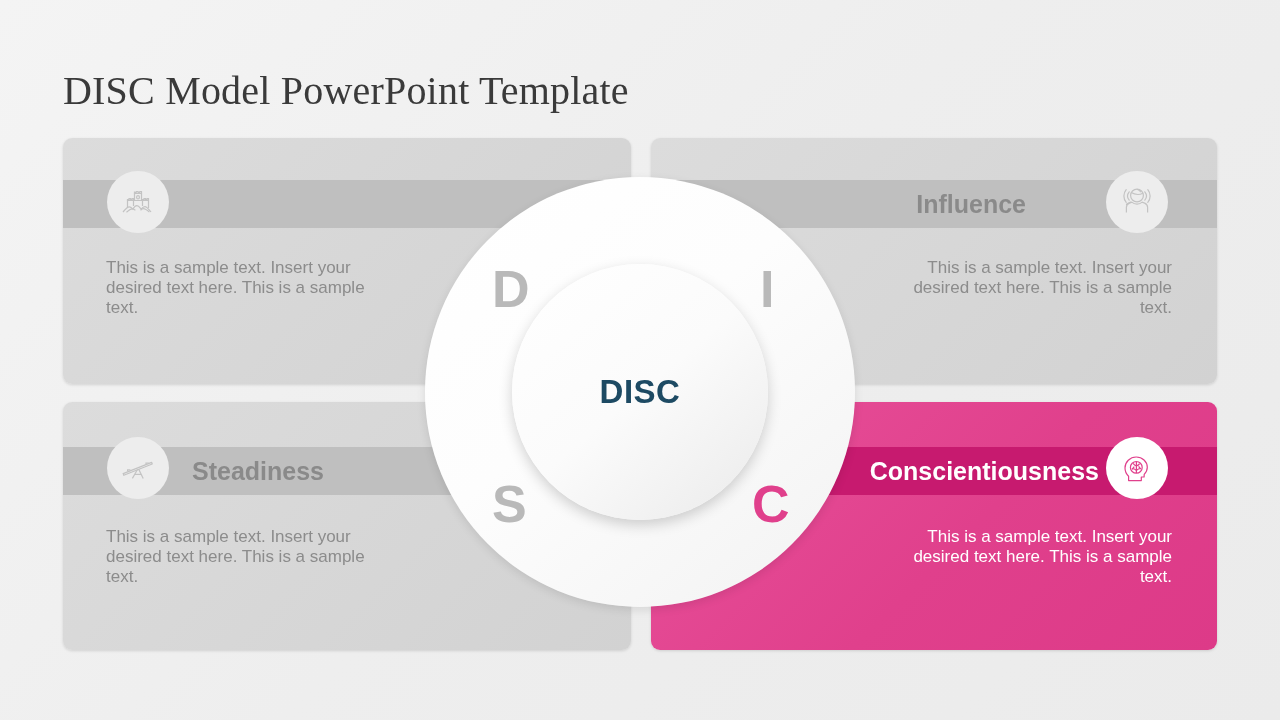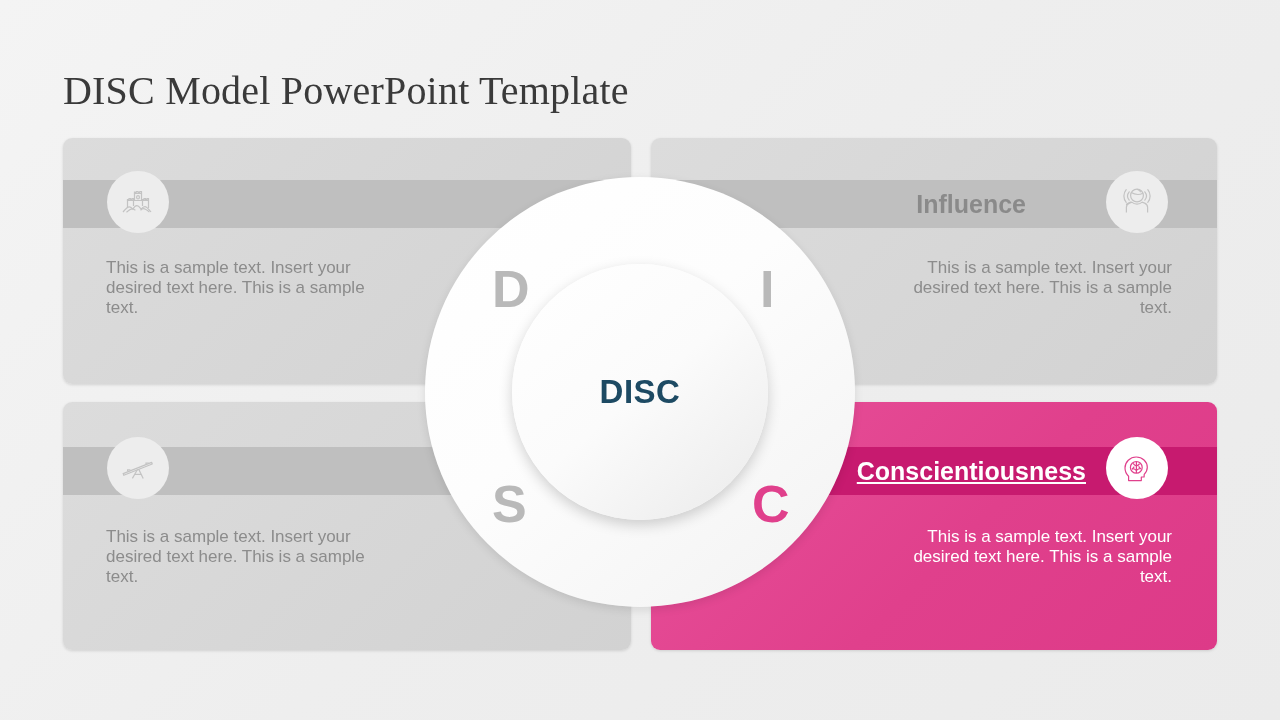--- a/index.html
+++ b/index.html
@@ -73,21 +73,21 @@
     font-weight: bold;
     line-height: 48px;
     white-space: nowrap;
   }
   .heading-gray { color: #8a8a8a; }
   .heading-white { color: #ffffff; }
 
   .card-d .card-heading { left: 195px; top: 42px; }
   .card-i .card-heading { right: 191px; top: 42px; margin-left: 32px; }
   .card-s .card-heading { left: 129px; top: 45px; }
-  .card-c .card-heading { right: 131px; top: 45px; text-decoration: underline; }
+  .card-c .card-heading { right: 118px; top: 45px; }
 
   
   .card-body {
     position: absolute;
     font-size: 17px;
     line-height: 20px;
     width: 270px;
   }
   .body-gray  { color: #8c8c8c; }
   .body-white { color: #ffffff; }
@@ -183,20 +183,21 @@
   </div>
 
   <div class="card card-gray card-i">
     <div class="band band-gray"></div>
     <div class="card-heading heading-gray">Influence</div>
     <div class="card-body body-gray">This is a sample text. Insert your desired text here. This is a sample text.</div>
   </div>
 
   <div class="card card-gray card-s">
     <div class="band band-gray"></div>
+    <div class="card-heading heading-gray">Steadiness</div>
     <div class="card-body body-gray">This is a sample text. Insert your desired text here. This is a sample text.</div>
   </div>
 
   <div class="card card-pink card-c">
     <div class="band band-pink"></div>
     <div class="card-heading heading-white">Conscientiousness</div>
     <div class="card-body body-white">This is a sample text. Insert your desired text here. This is a sample text.</div>
   </div>
 
   <div class="outer-circle"></div>

